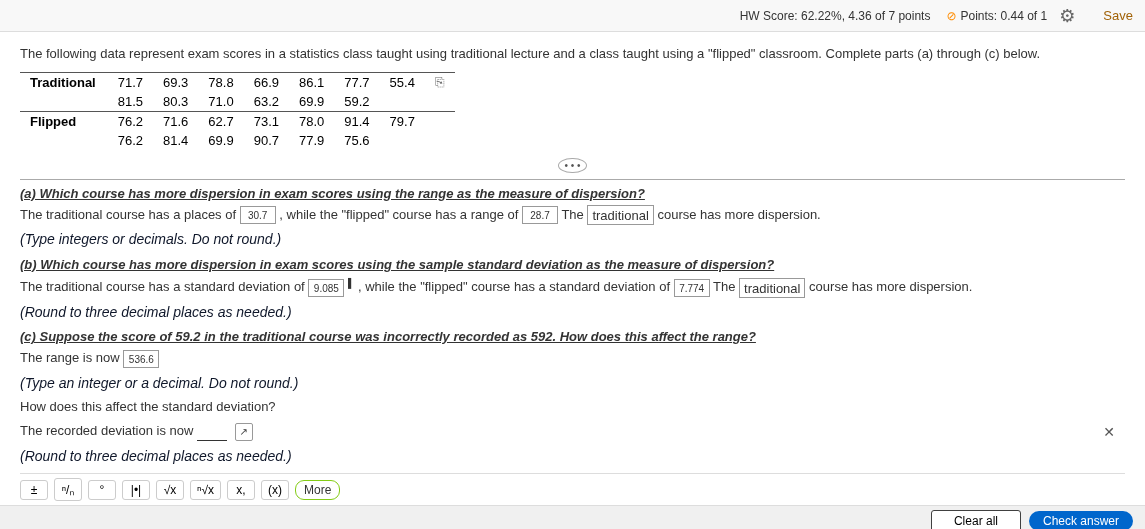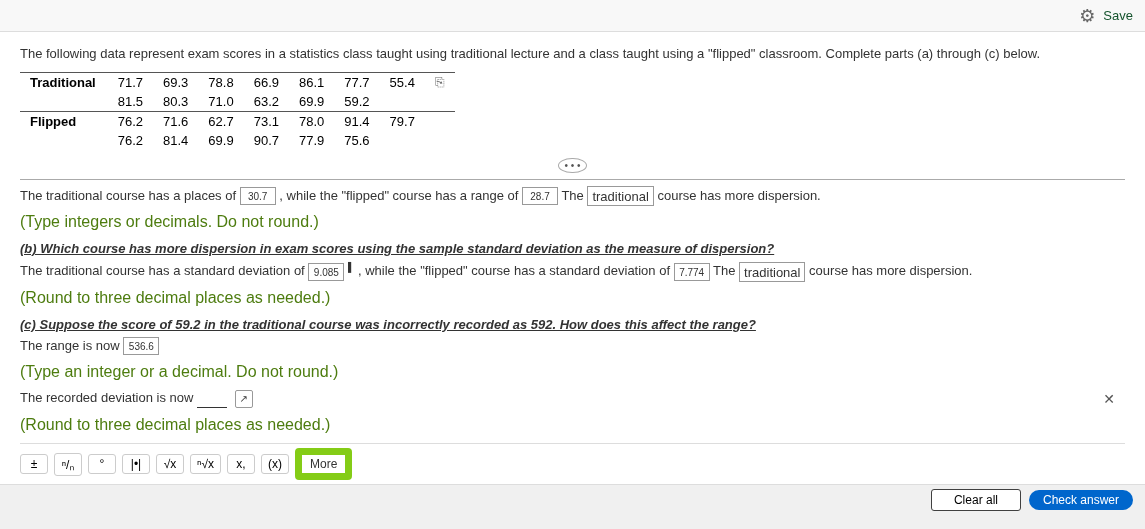--- a/index.html
+++ b/index.html
@@ -38,24 +38,24 @@
       border: none;
       cursor: pointer;
       font-size: 18px;
       color: #666;
       margin-left: 12px;
     }
 
     .save-btn {
       background: none;
       border: none;
-      color: #14532d;
-      font-size: 13px;
-      cursor: pointer;
-      margin-left: 8px;
+      color: #a16207;
+      font-size: 13px;
+      cursor: pointer;
+      margin-left: 28px;
     }
 
     .main-content {
       background: white;
       margin: 0;
       padding: 12px 20px 0 20px;
     }
 
     .question-header {
       font-size: 13px;
@@ -100,22 +100,23 @@
     }
 
     .answer-row {
       font-size: 13px;
       color: #333;
       margin: 3px 0;
       line-height: 1.6;
     }
 
     .answer-row.italic {
-      font-size: 16px;
-      color: #4d7c0f;
+      font-style: italic;
+      font-size: 14px;
+      color: #0f172a;
     }
 
     .answer-box {
       display: inline-block;
       border: 1px solid #999;
       background: white;
       min-width: 36px;
       padding: 0 4px;
       text-align: center;
       font-size: 10px;
@@ -129,22 +130,22 @@
       border: 1px solid #999;
       background: white;
       padding: 0 4px;
       font-size: 13px;
       height: 20px;
       vertical-align: middle;
     }
 
     .more-btn {
       background: none;
-      border: 7px solid #84cc16;
-      border-radius: 4px;
+      border: 1px solid #84cc16;
+      border-radius: 9px;
       padding: 2px 8px;
       font-size: 12px;
       cursor: pointer;
       color: #333;
     }
 
     .math-toolbar {
       display: flex;
       align-items: center;
       gap: 6px;
@@ -228,20 +229,27 @@
       padding: 1px 5px;
       font-size: 10px;
       color: #555;
       margin: 0 4px;
     }
   </style>
 </head>
 <body>
 
 <div class="top-bar">
+  <div class="score-info">
+    <span class="hw-score">HW Score: 62.22%, 4.36 of 7 points</span>
+    <span class="points">
+      <span style="color:#ff8c00;">⊘</span>
+      <span>Points: 0.44 of 1</span>
+    </span>
+  </div>
   <button class="gear-btn">⚙</button>
   <button class="save-btn">Save</button>
 </div>
 
 <div class="main-content">
   <div class="question-header">
     <span>The following data represent exam scores in a statistics class taught using traditional lecture and a class taught using a "flipped" classroom. Complete parts (a) through (c) below.</span>
   </div>
 
   <table class="data-table">
@@ -292,20 +300,21 @@
       </tr>
     </tbody>
   </table>
 
   <div style="display:flex; justify-content:center; margin: 4px 0;">
     <span class="circle-dots">• • •</span>
   </div>
 
   <div class="separator"></div>
 
+  <div class="part-question">(a) Which course has more dispersion in exam scores using the range as the measure of dispersion?</div>
   <div class="answer-row">
     <span>The traditional course has a places of</span>
     <span class="answer-box">30.7</span>
     <span>, while the "flipped" course has a range of</span>
     <span class="answer-box">28.7</span>
     <span> </span>
     <span>The</span>
     <span class="inline-select">traditional</span>
     <span> </span>
     <span>course has more dispersion.</span>
@@ -327,20 +336,21 @@
   </div>
   <div class="answer-row italic">(Round to three decimal places as needed.)</div>
 
   <div class="part-question">(c) Suppose the score of 59.2 in the traditional course was incorrectly recorded as 592. How does this affect the range?</div>
   <div class="answer-row">
     The range is now
     <span class="answer-box">536.6</span>
   </div>
   <div class="answer-row italic">(Type an integer or a decimal. Do not round.)</div>
 
+  <div class="answer-row">How does this affect the standard deviation?</div>
   <div class="answer-row" style="position:relative;">
     <span>The recorded deviation is now</span>
     <input class="standard-dev-input" type="text" value="" style="">
     <span class="expander">↗</span>
     <span style="position:absolute; right:10px; top:0; cursor:pointer; font-size:14px; color:#555;">✕</span>
   </div>
   <div class="answer-row italic">(Round to three decimal places as needed.)</div>
 
   <div class="math-toolbar">
     <button class="math-btn">±</button>

